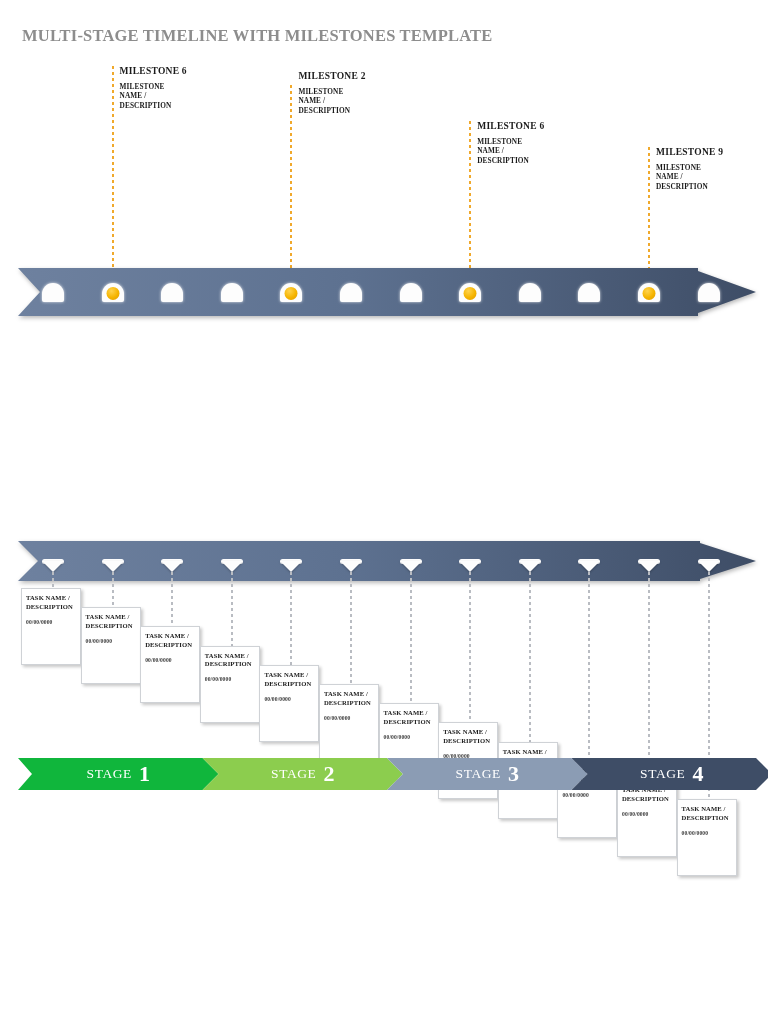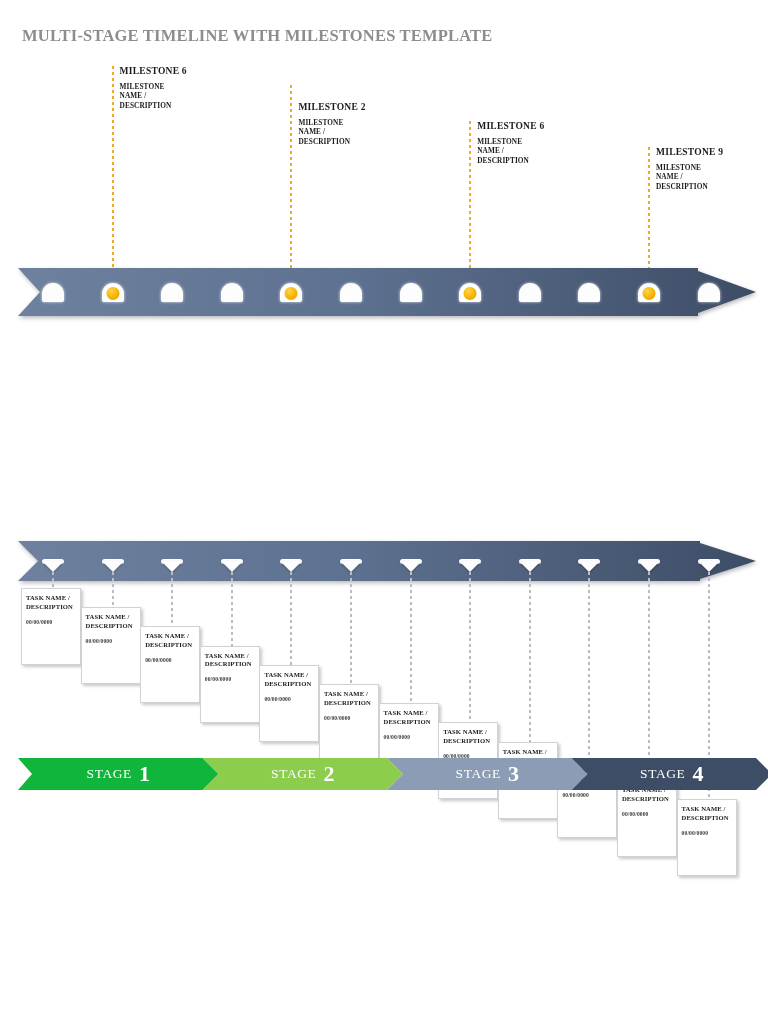--- a/index.html
+++ b/index.html
@@ -74,21 +74,21 @@
   <div id="page-title">MULTI-STAGE TIMELINE WITH MILESTONES TEMPLATE</div>
 </div>
 
 <div id="milestone-layer">
     <div class="ms-line" style="left: 111.6px; top: 66px; height: 217px;"></div>
     <div class="ms-block" style="left: 119.6px; top: 66px;">
       <div class="ms-title">MILESTONE 6</div>
       <div class="ms-desc">MILESTONE NAME / DESCRIPTION</div>
     </div>
     <div class="ms-line" style="left: 290.4px; top: 85px; height: 198px;"></div>
-    <div class="ms-block" style="left: 298.4px; top: 102px;">
+    <div class="ms-block" style="left: 298.4px; top: 71px;">
       <div class="ms-title">MILESTONE 2</div>
       <div class="ms-desc">MILESTONE NAME / DESCRIPTION</div>
     </div>
     <div class="ms-line" style="left: 469.2px; top: 121px; height: 162px;"></div>
     <div class="ms-block" style="left: 477.2px; top: 121px;">
       <div class="ms-title">MILESTONE 6</div>
       <div class="ms-desc">MILESTONE NAME / DESCRIPTION</div>
     </div>
     <div class="ms-line" style="left: 648px; top: 147px; height: 136px;"></div>
     <div class="ms-block" style="left: 656px; top: 147px;">

